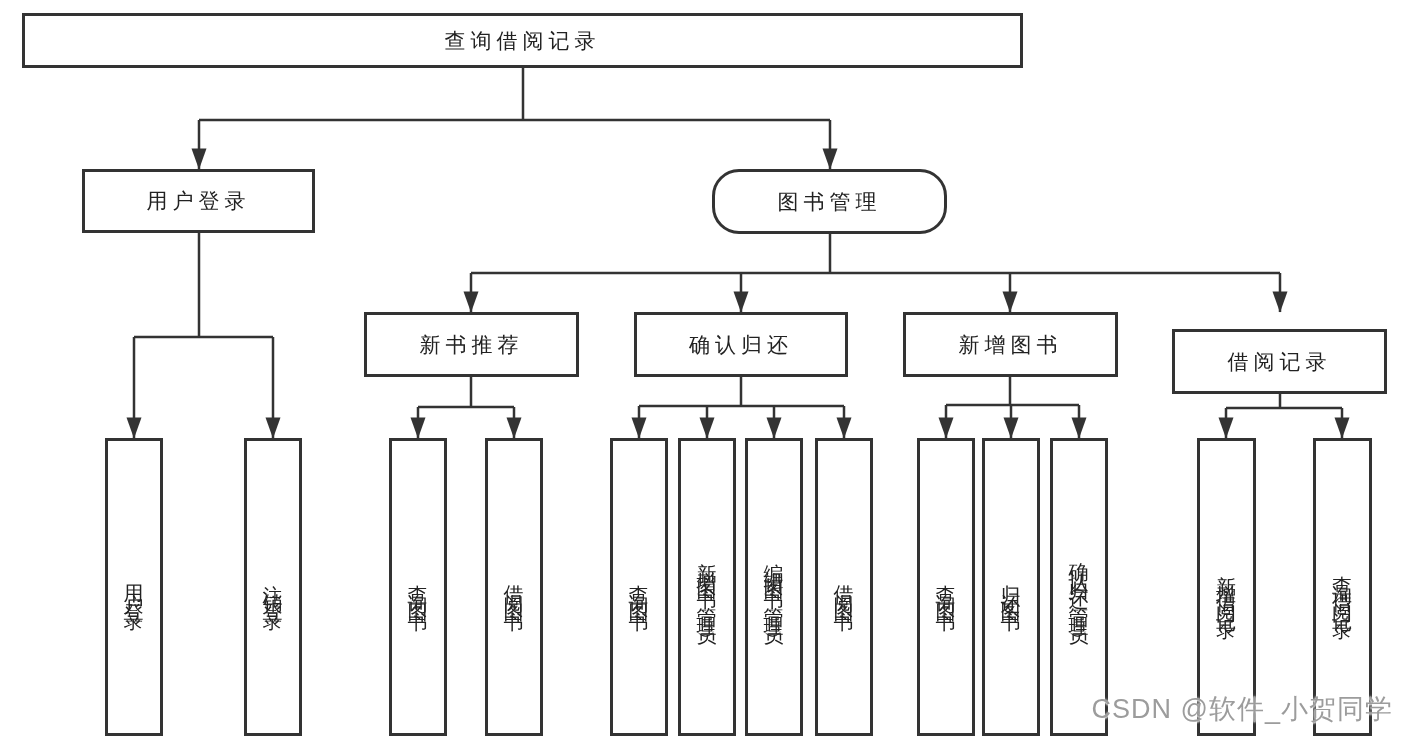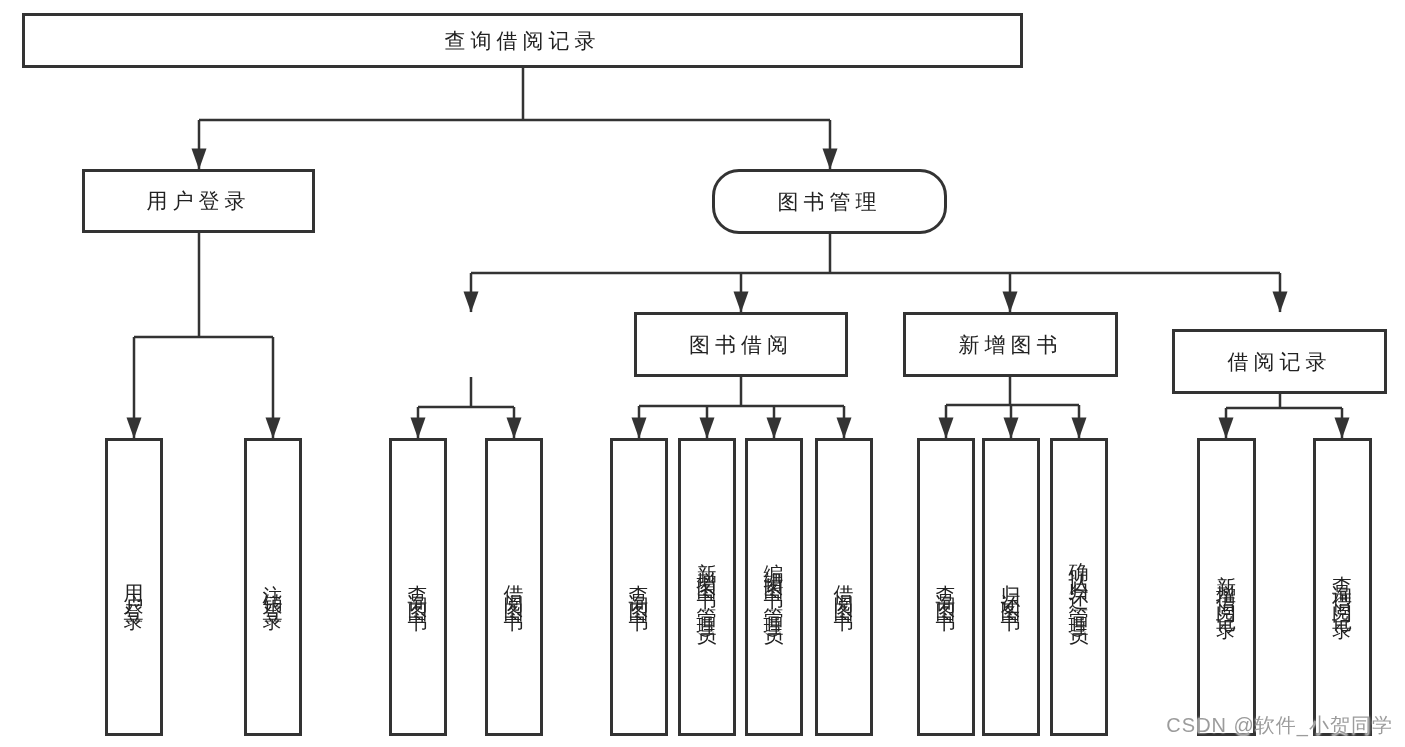--- a/index.html
+++ b/index.html
@@ -55,23 +55,23 @@
     writing-mode: vertical-rl;
     text-orientation: mixed;
     font-size: 20px;
     letter-spacing: 9px;
     line-height: 1;
     white-space: nowrap;
   }
   .watermark {
     position: absolute;
     right: 12px;
-    bottom: 8px;
+    bottom: 20px;
     z-index: 2;
-    font-size: 20px;
+    font-size: 27px;
     letter-spacing: 1px;
     color: var(--watermark);
     text-shadow: 0 0 3px rgba(255,255,255,0.95), 0 1px 2px rgba(255,255,255,0.9);
     white-space: nowrap;
   }
 </style>
 </head>
 <body>
 
 <div class="canvas">
@@ -129,21 +129,22 @@
       <path d="M1226,408 V438" marker-end="url(#arrowhead)"></path>
       <path d="M1342,408 V438" marker-end="url(#arrowhead)"></path>
     </g>
   </svg>
 
   <div class="box hbox" style="left:22px; top:13px; width:1001px; height:55px;">查询借阅记录</div>
 
   <div class="box hbox" style="left:82px; top:169px; width:233px; height:64px;">用户登录</div>
   <div class="box hbox" style="left:712px; top:169px; width:235px; height:65px;border-radius:27px;">图书管理</div>
 
-  <div class="box hbox" style="left:634px; top:312px; width:214px; height:65px;">图书借阅</div>
+  <div class="box hbox" style="left:364px; top:312px; width:215px; height:65px;">新书推荐</div>
+  <div class="box hbox" style="left:634px; top:312px; width:214px; height:65px;">确认归还</div>
   <div class="box hbox" style="left:903px; top:312px; width:215px; height:65px;">新增图书</div>
   <div class="box hbox" style="left:1172px; top:329px; width:215px; height:65px;">借阅记录</div>
 
   <div class="box vbox" style="left:105px; top:438px; width:58px; height:298px;">用户登录</div>
   <div class="box vbox" style="left:244px; top:438px; width:58px; height:298px;">注销登录</div>
 
   <div class="box vbox" style="left:389px; top:438px; width:58px; height:298px;">查询图书</div>
   <div class="box vbox" style="left:485px; top:438px; width:58px; height:298px;">借阅图书</div>
 
   <div class="box vbox" style="left:610px; top:438px; width:58px; height:298px;">查询图书</div>

